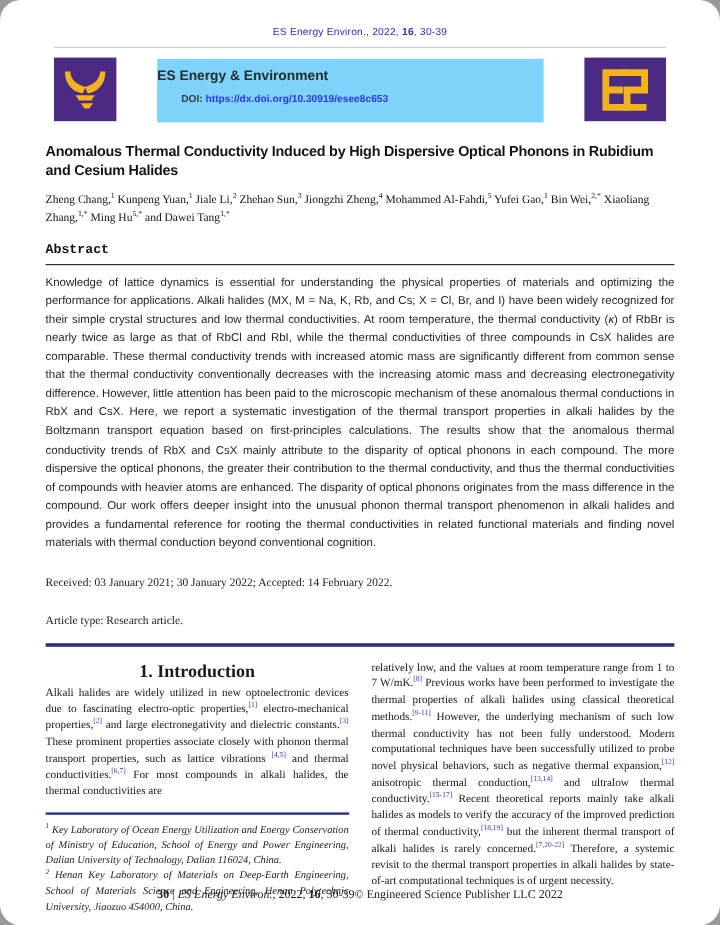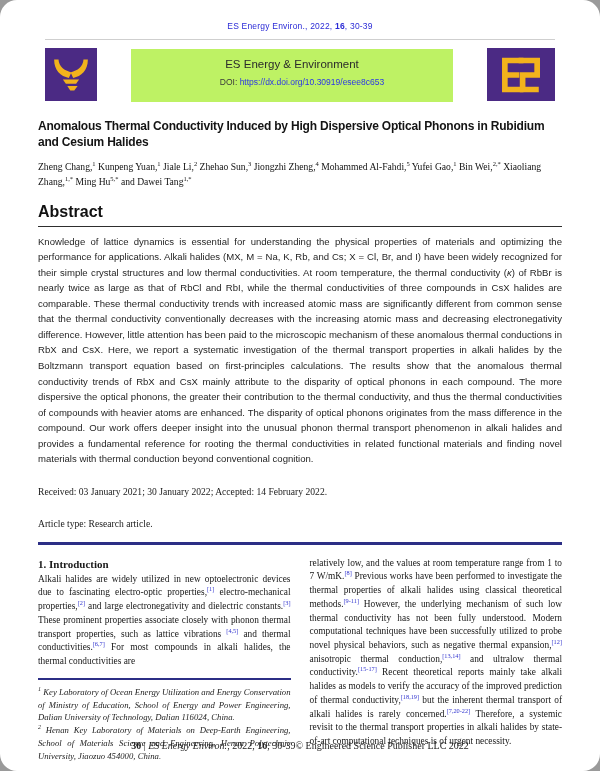--- a/index.html
+++ b/index.html
@@ -14,47 +14,47 @@
     color:#2a2ad6; letter-spacing:.2px;
   }
   .top-rule { border:none; border-top:1px solid #cfcfcf; margin:8px 45px 0 45px; }
   .masthead {
     margin:8px 45px 0 45px; display:flex; align-items:flex-start; justify-content:space-between;
   }
   .logo { background:#4b2a84; display:flex; align-items:center; justify-content:center; }
   .logo.bull { width:52px; height:53px; }
   .logo.es   { width:68px; height:53px; }
   .jbox {
-    background:#bef264; width:322px; height:41px; padding:6px 0;
-    text-align:center; margin-top:1px;
+    background:#7dd3fc; width:322px; height:41px; padding:6px 0;
+    margin-top:1px;font-weight:bold;
   }
   .jname { font-family:"Liberation Sans", sans-serif; font-size:11.5px; color:#2b2b2b; margin-top:3px; }
   .jdoi  { font-family:"Liberation Sans", sans-serif; font-size:8.5px; color:#3a3a3a; margin-top:7px;margin-left:20px; }
   .jdoi a { color:#2b36e8; text-decoration:none; }
   .content { padding:0 38px; }
   .title {
     margin-top:17px; font-family:Liberation Sans, sans-serif; font-weight:bold;
     font-size:12px; line-height:1.33; color:#141414; letter-spacing:-0.2px;
   }
   .authors { margin-top:9px; font-size:9.6px; line-height:1.55; color:#111; }
   .authors sup { font-size:6.5px; }
   .abs-head {
-    margin-top:13px; font-family:Liberation Sans, sans-serif; font-weight:bold;
-    font-size:16px; color:#111; padding-bottom:5px; border-bottom:1.4px solid #2e2e2e;
+    margin-top:13px; font-family:Liberation Mono, monospace; font-weight:bold;
+    font-size:11px; color:#111; padding-bottom:5px; border-bottom:1.4px solid #2e2e2e;
   }
   .abs-body {
     margin-top:7px; font-family:Liberation Sans, sans-serif; font-size:9.55px;
     line-height:1.63; text-align:justify; color:#1f1f1f;
   }
   .kw { margin-top:8px; font-size:9.6px; line-height:1.5; text-align:justify; }
   .meta { font-size:9.6px; line-height:1.5; margin-top:18px; }
   .thick-rule { border:none; border-top:3px solid #2c2e85; margin:10px 0 0 0; }
   .cols { display:flex; gap:19px; margin-top:12px; }
   .col { flex:1 1 0; min-width:0; }
-  .sec-head { font-weight:bold; font-size:11px; margin:1px 0 3px 0; }
+  .sec-head { font-weight:bold; font-size:15px; margin:1px 0 3px 0;text-align:center; }
   .body-p {
     font-size:9.35px; line-height:1.47; text-align:justify; margin:0; color:#161616;
   }
   sup.cite { color:#3134cf; font-size:6.3px; }
   sup { font-size:6.5px; line-height:0; }
   .fnotes { margin-top:9px; }
   .fn-rule { border:none; border-top:2px solid #2c2e85; margin:0 0 6px 0; }
   .fn {
     font-style:italic; font-size:8.7px; line-height:1.47; text-align:justify;
     margin:0; color:#1c1c1c;

